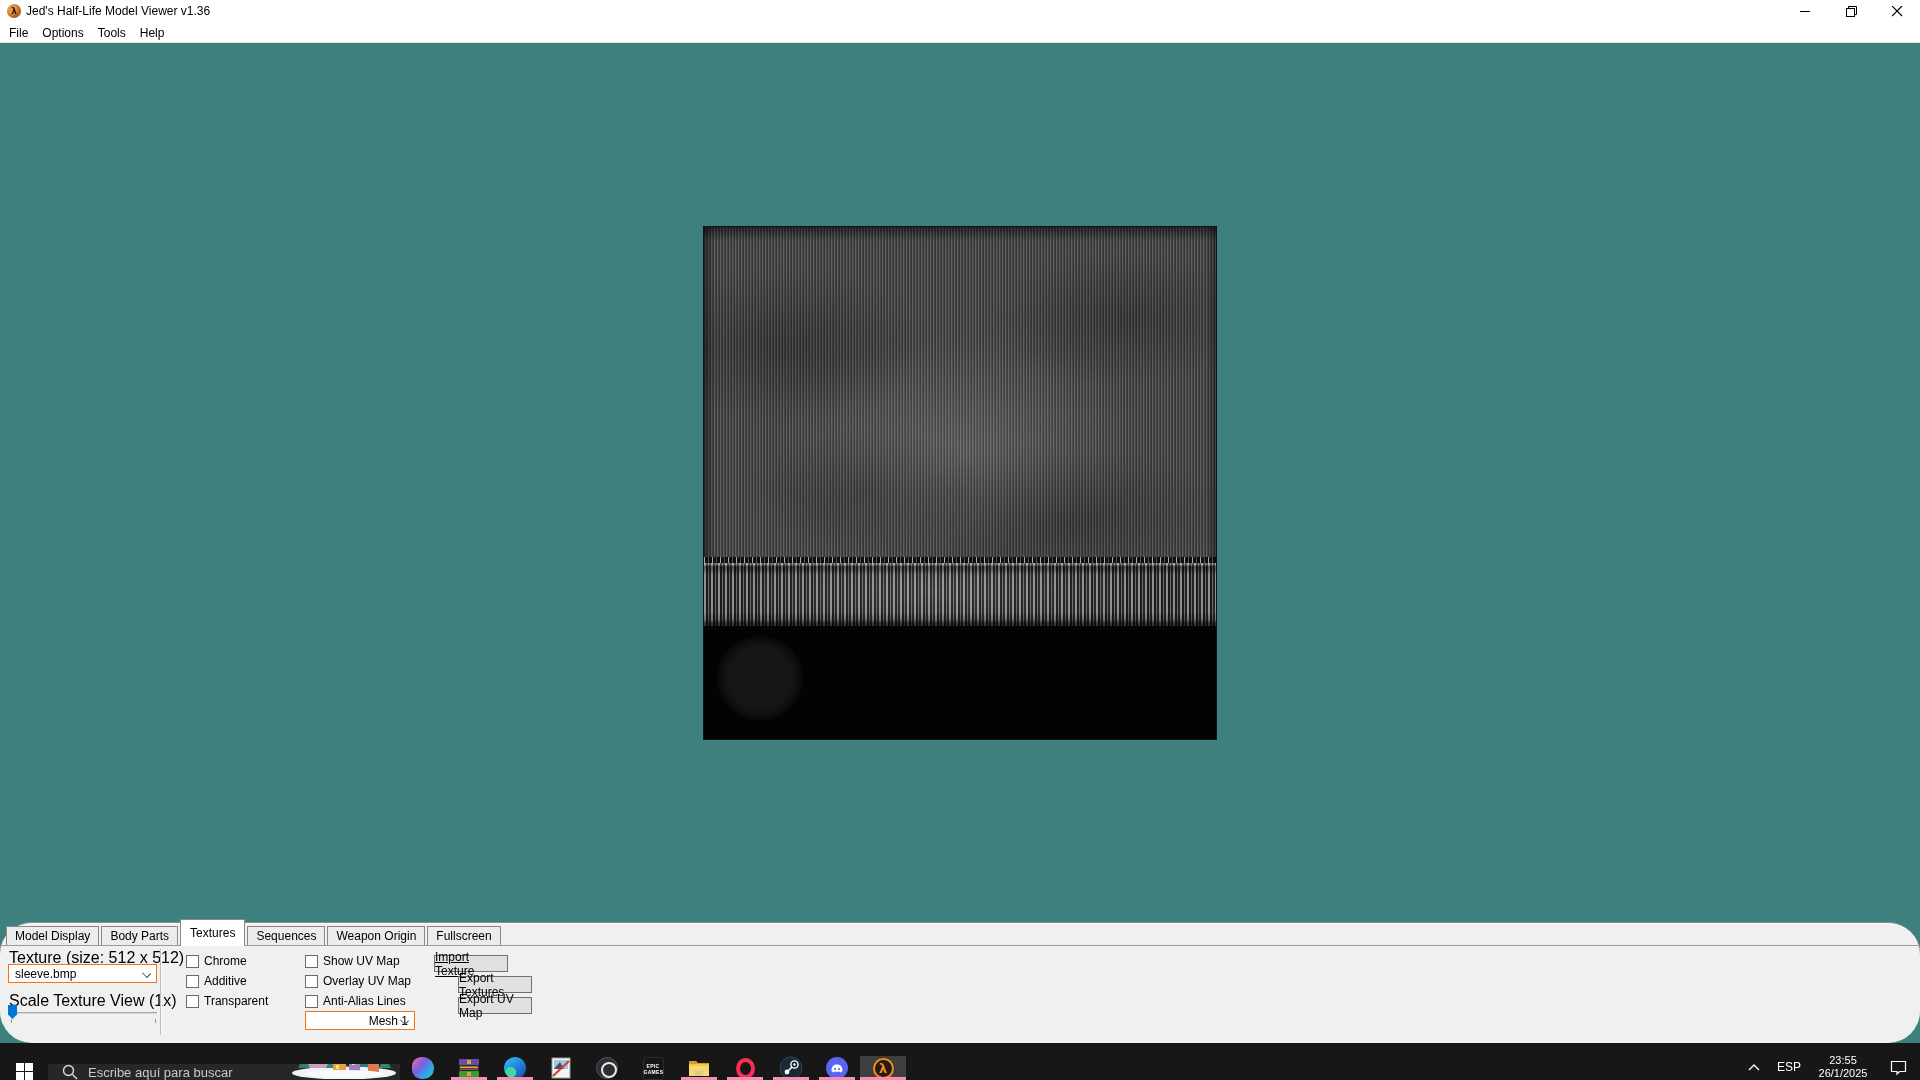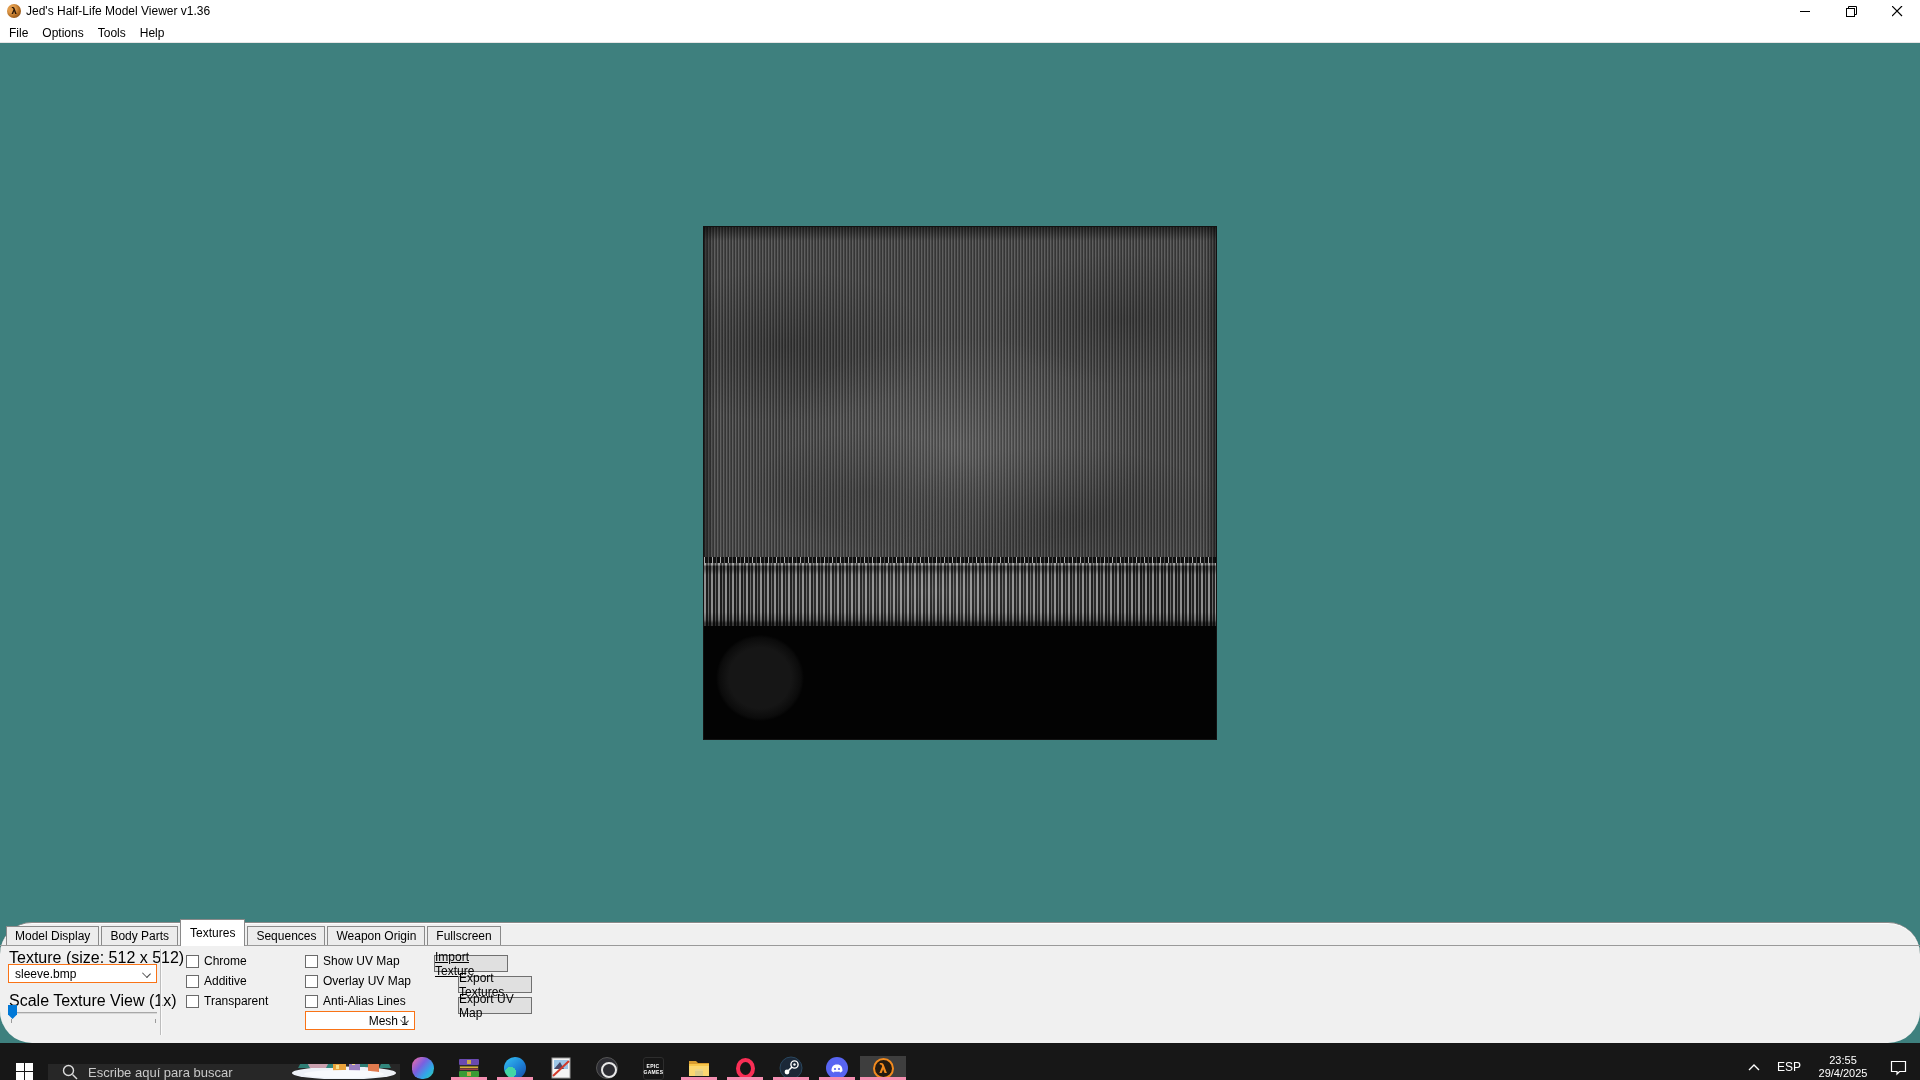--- a/index.html
+++ b/index.html
@@ -348,21 +348,21 @@
 
   <div class="tray">
     <div class="tray-chev">
       <svg width="12" height="7" viewBox="0 0 12 7">
           <polyline points="1,6 6,1 11,6" fill="none" stroke="#fff" stroke-width="1.4"></polyline>
         </svg>
     </div>
     <div class="tray-lang">ESP</div>
     <div class="tray-clock">
       <div>23:55</div>
-      <div>29/4/2025</div>
+      <div>26/1/2025</div>
     </div>
     <div class="tray-notif">
       <svg width="17" height="17" viewBox="0 0 17 17">
         <path d="M1.5 2.5 h14 v10 h-6 l-2.5 2.5 v-2.5 h-5.5 z" fill="none" stroke="#fff" stroke-width="1.2"></path>
       </svg>
     </div>
   </div>
 </div>
 
 </body></html>

